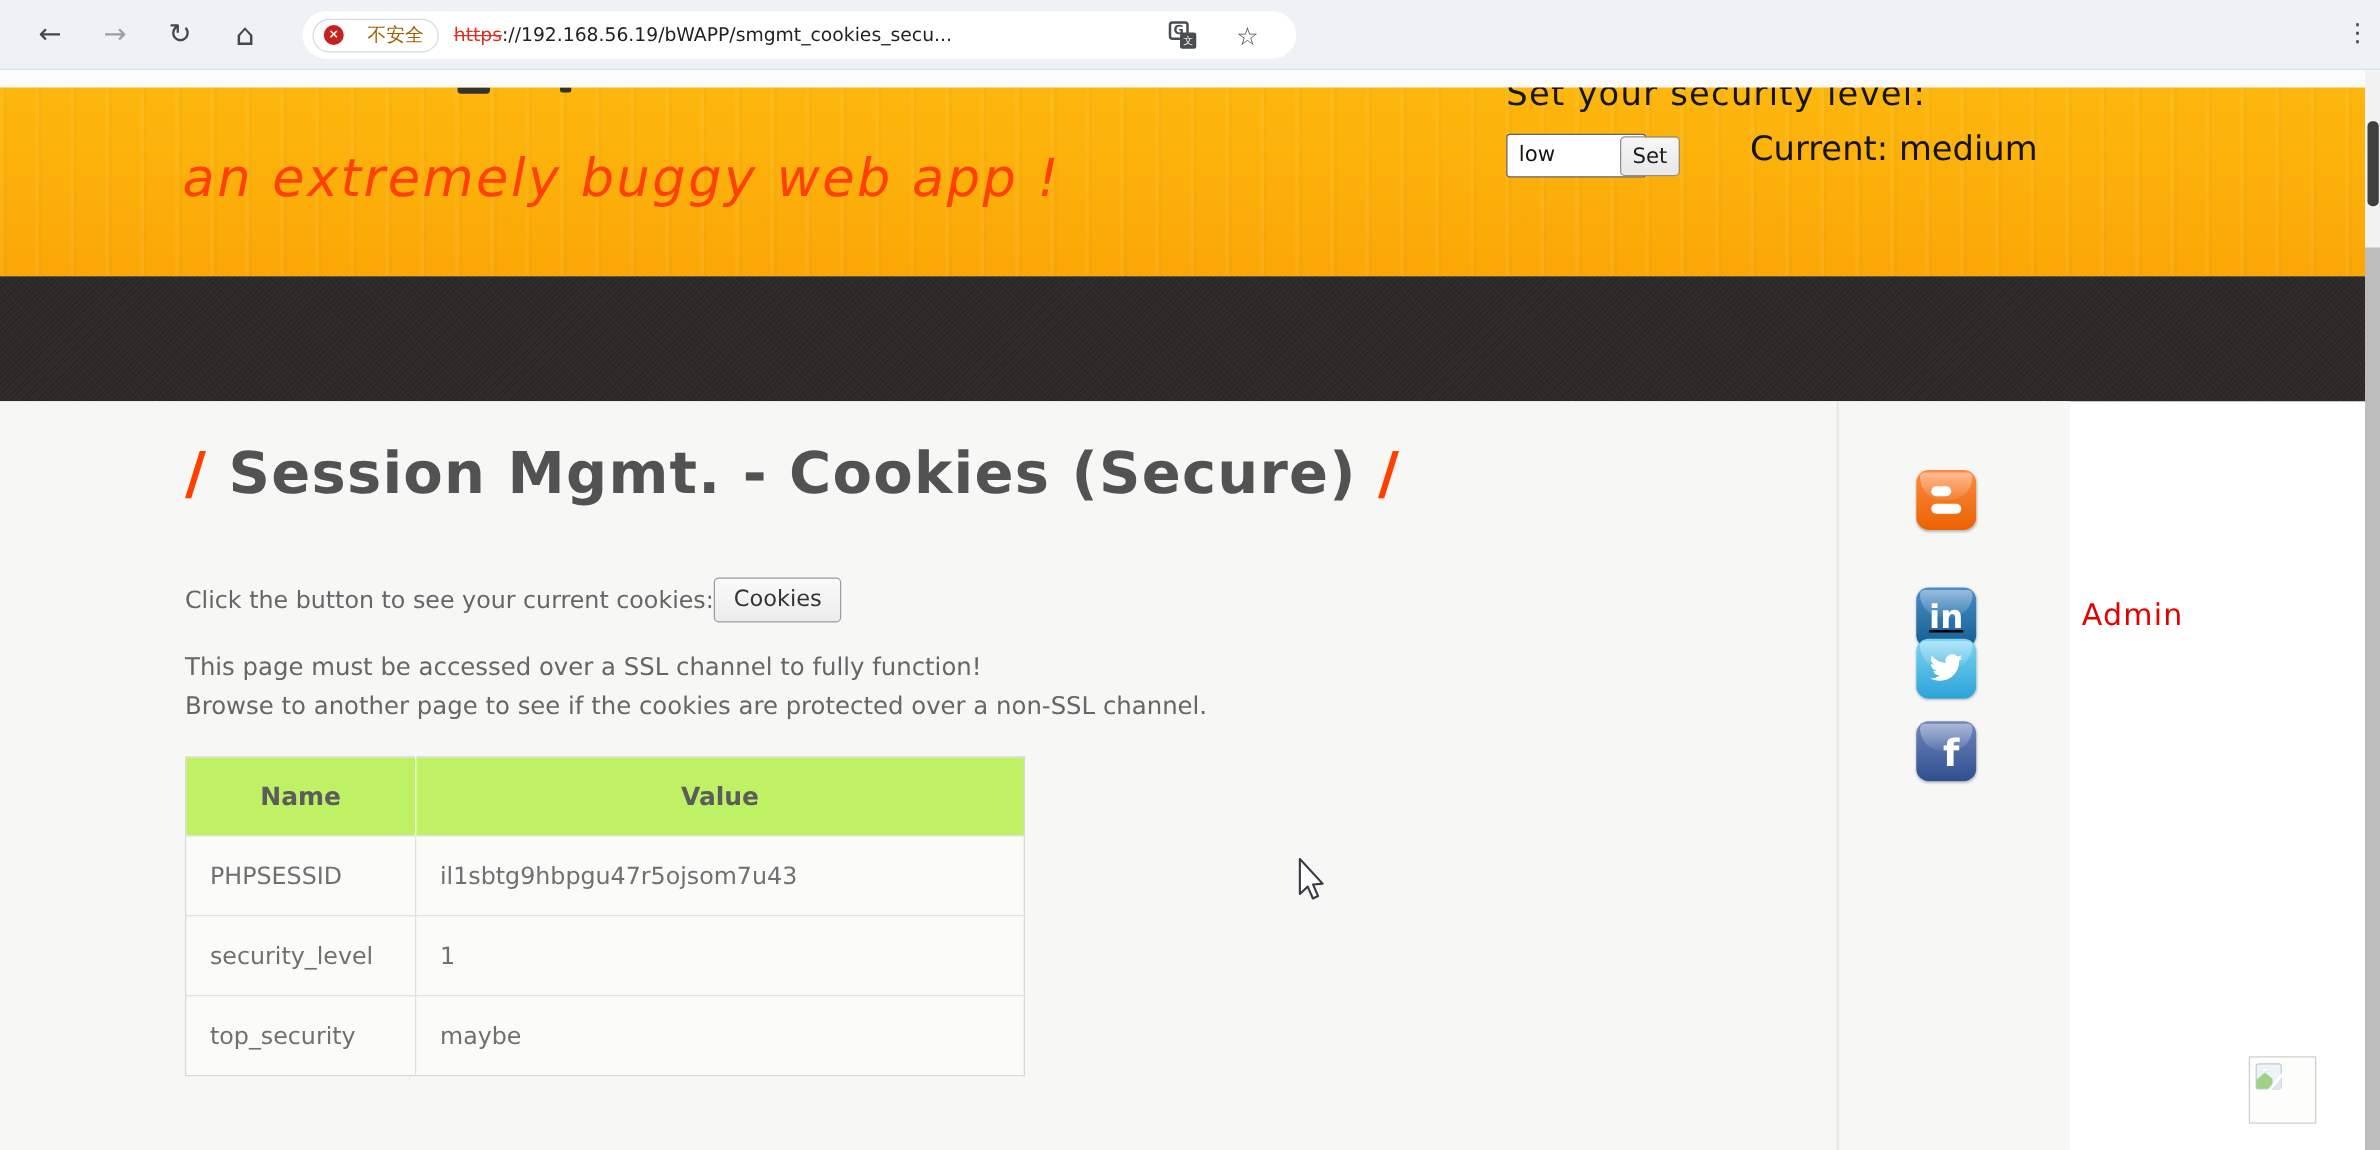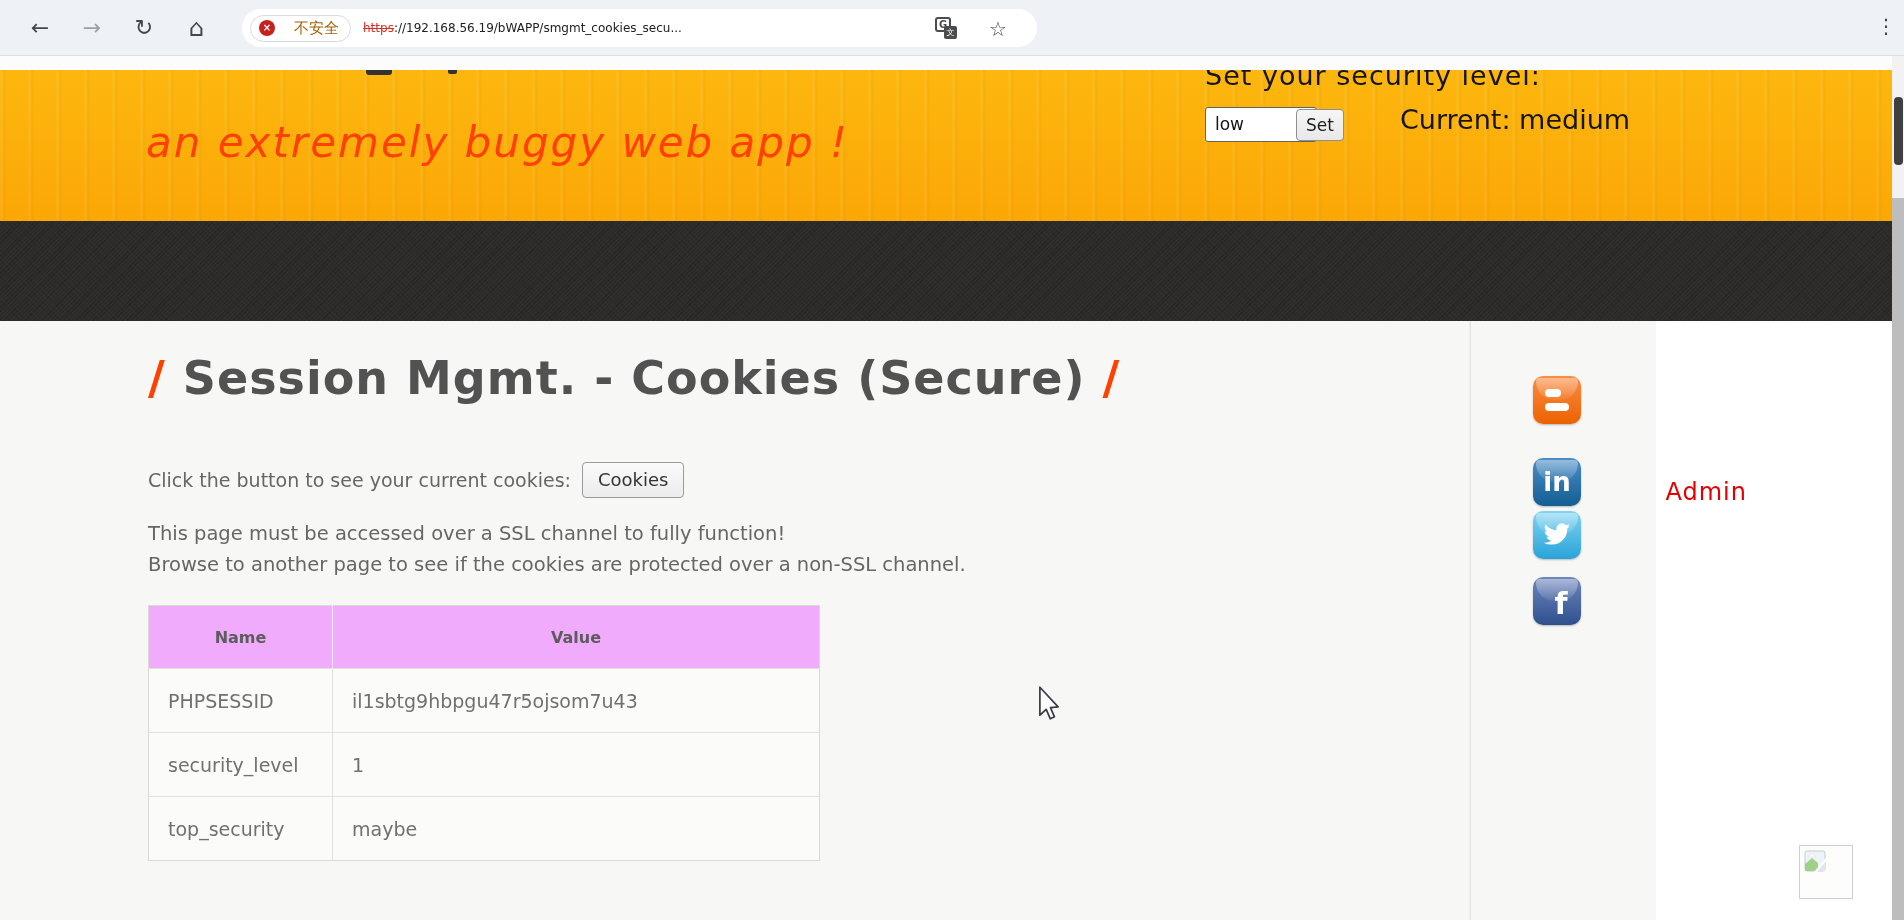--- a/index.html
+++ b/index.html
@@ -26,21 +26,21 @@
   }
   .sec-chip {
     display:flex; align-items:center; gap:7px; height:27px;
     border:1px solid #d6d9dd; border-radius:14px; padding:0 11px 0 8px;
   }
   .sec-badge {
     width:16px; height:16px; border-radius:50%; background:#c5221f;
     color:#fff; font-size:10px; line-height:16px; text-align:center; font-weight:bold;
   }
   .sec-chip-label { color:#a16207; font-size:15px;margin-left:12px; }
-  .url-text { margin-left:12px; font-size:12px; color:#202124; white-space:nowrap; }
+  .url-text { margin-left:12px; font-size:15px; color:#202124; white-space:nowrap; }
   .url-scheme { color:#d93025; text-decoration:line-through; }
   .translate-icon {
     position:absolute; right:80px; top:8px; width:22px; height:22px;
   }
   .translate-g {
     position:absolute; left:0; top:0; width:16px; height:15px;
     border:2px solid #494d50; border-radius:3px; font-size:10px; font-weight:bold;
     color:#494d50; text-align:center; line-height:11px; background:#fff;
   }
   .translate-sq {
@@ -108,56 +108,56 @@
   
   .content { position:absolute; left:0; top:321px; width:1656px; height:599px; background:#f7f7f5; }
   .rail-divider { position:absolute; left:1470px; top:0; width:1px; height:599px; background:#e2e2e0; box-shadow:-1px 0 0 rgba(0,0,0,.03); }
 
   .page-title {
     position:absolute; left:148px; top:30px; font-size:46px; letter-spacing:1px;
     color:#525252; white-space:nowrap;
   }
   .page-title .slash { color:#ff4000; }
 
-  .cookies-line { position:absolute; left:148px; top:141px; display:flex; align-items:center; gap:11px; }
+  .cookies-line { position:absolute; left:148px; top:141px; display:flex; align-items:center; }
   .cookies-prompt { font-size:19px; color:#666; }
   .cookies-btn {
     padding:6px 15px 7px; font-size:18px; color:#333; font-family:inherit;
     background:linear-gradient(#fafafa,#ececec); border:1px solid #9b9b9b; border-radius:4px;
   }
   .ssl-lines { position:absolute; left:148px; top:197px; font-size:19.5px; color:#666; line-height:31px; }
 
   .cookie-table {
     position:absolute; left:148px; top:284px; width:672px;
     border-collapse:collapse; background:#fbfbfa;
     border:1px solid #d8d8d6;
   }
   .cookie-table th {
-    height:63px; background:#f0abfc; color:#5c5c5c; font-size:16px; font-weight:bold; text-align:center;
+    height:63px; background:#bef264; color:#5c5c5c; font-size:20px; font-weight:bold; text-align:center;
   }
   .cookie-table th + th { border-left:1px solid rgba(255,255,255,.75); }
   .cookie-table td {
     height:64px; font-size:19px; color:#707070; padding-left:19px; text-align:left;
     border-top:1px solid #e1e1df;
   }
   .cookie-table td + td { border-left:1px solid #e1e1df; }
   .col-name { width:184px; }
 
   
   .social-icon {
     position:absolute; left:1533px; width:48px; height:48px; border-radius:10px;
     display:flex; align-items:center; justify-content:center; cursor:pointer;
     box-shadow:0 1px 2px rgba(0,0,0,.25);
   }
   .social-icon::after {
     content:""; position:absolute; left:3px; right:3px; top:2px; height:45%;
     border-radius:8px 8px 40px 40px; background:linear-gradient(rgba(255,255,255,.42),rgba(255,255,255,.06));
   }
   .icon-blogger  { top:376px; background:linear-gradient(#fb8c42,#ec6202); }
-  .icon-linkedin { top:458px; background:linear-gradient(#4b8ec7,#135e93); }
+  .icon-linkedin { top:470px; background:linear-gradient(#4b8ec7,#135e93);text-decoration:underline; }
   .icon-twitter  { top:511px; background:linear-gradient(#7fd4f3,#2aa3d8); }
   .icon-facebook { top:577px; background:linear-gradient(#6f87bd,#2f4f8e); }
   .icon-glyph-text { color:#fff; font-weight:bold; font-size:26px; line-height:1; position:relative; z-index:1; }
   .icon-blogger .bars { position:relative; z-index:1; width:24px; height:22px; }
   .icon-blogger .bars i { position:absolute; display:block; background:#fff; height:8px; border-radius:4px; }
   .icon-blogger .bar-top { left:0; top:0; width:16px; }
   .icon-blogger .bar-bottom { left:0; bottom:0; width:24px; }
 
   
   .broken-img {

